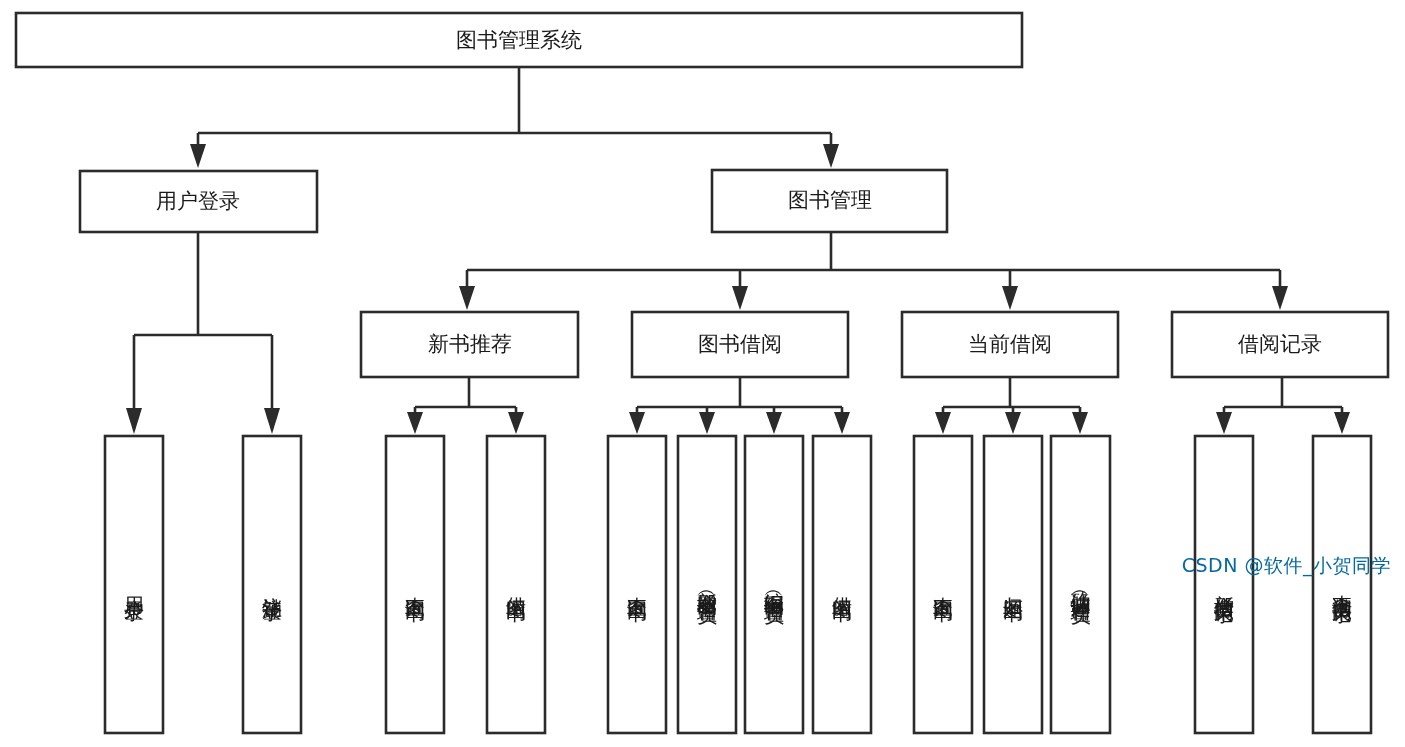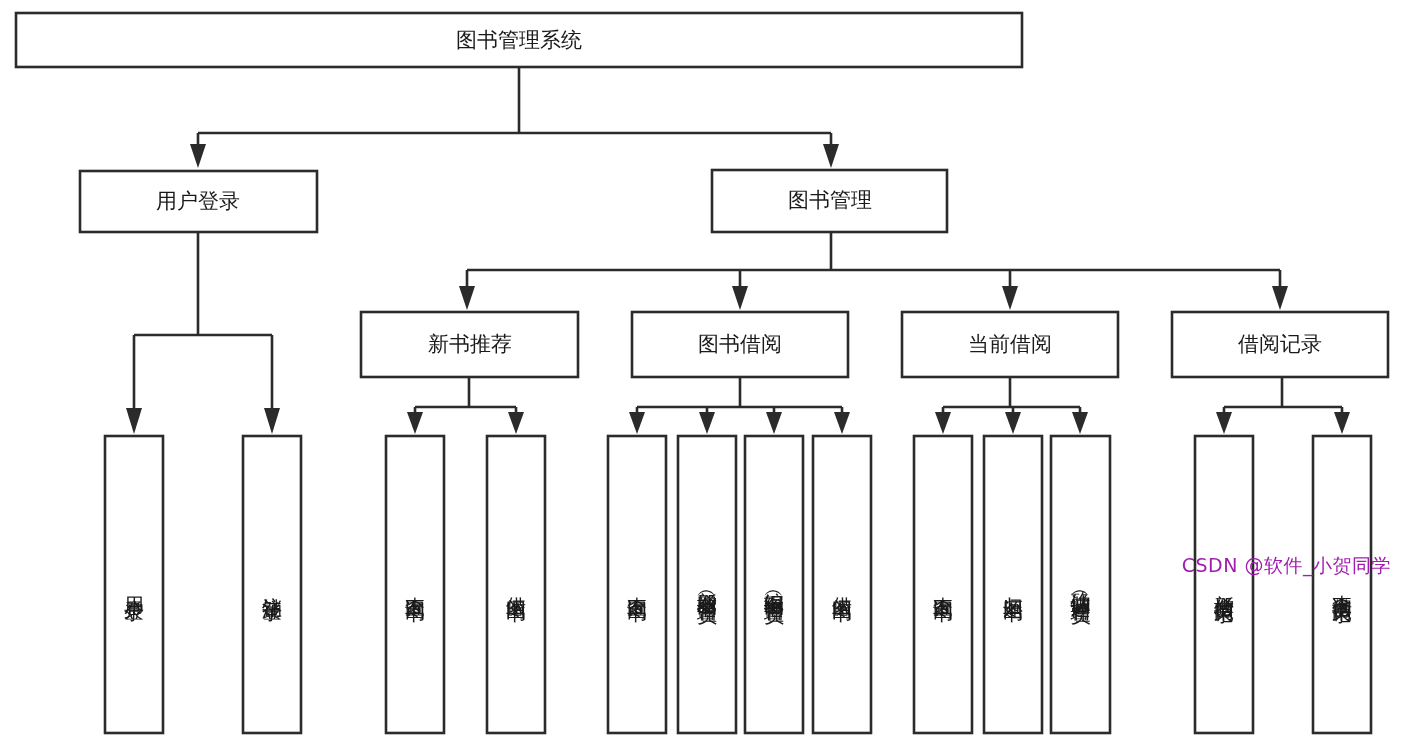--- a/index.html
+++ b/index.html
@@ -73,21 +73,21 @@
     width: 1405px;
     height: 747px;
     pointer-events: none;
   }
   .watermark {
     position: absolute;
     right: 14px;
     bottom: 7px;
     font-family: "DejaVu Sans", "Liberation Sans", sans-serif;
     font-size: 19px;
-    color: #a21caf;
+    color: #0369a1;
     letter-spacing: 0.5px;
     white-space: nowrap;
     margin-left: 20px;
   }
 </style>
 </head>
 <body>
 
 <div id="diagram-root">
 

